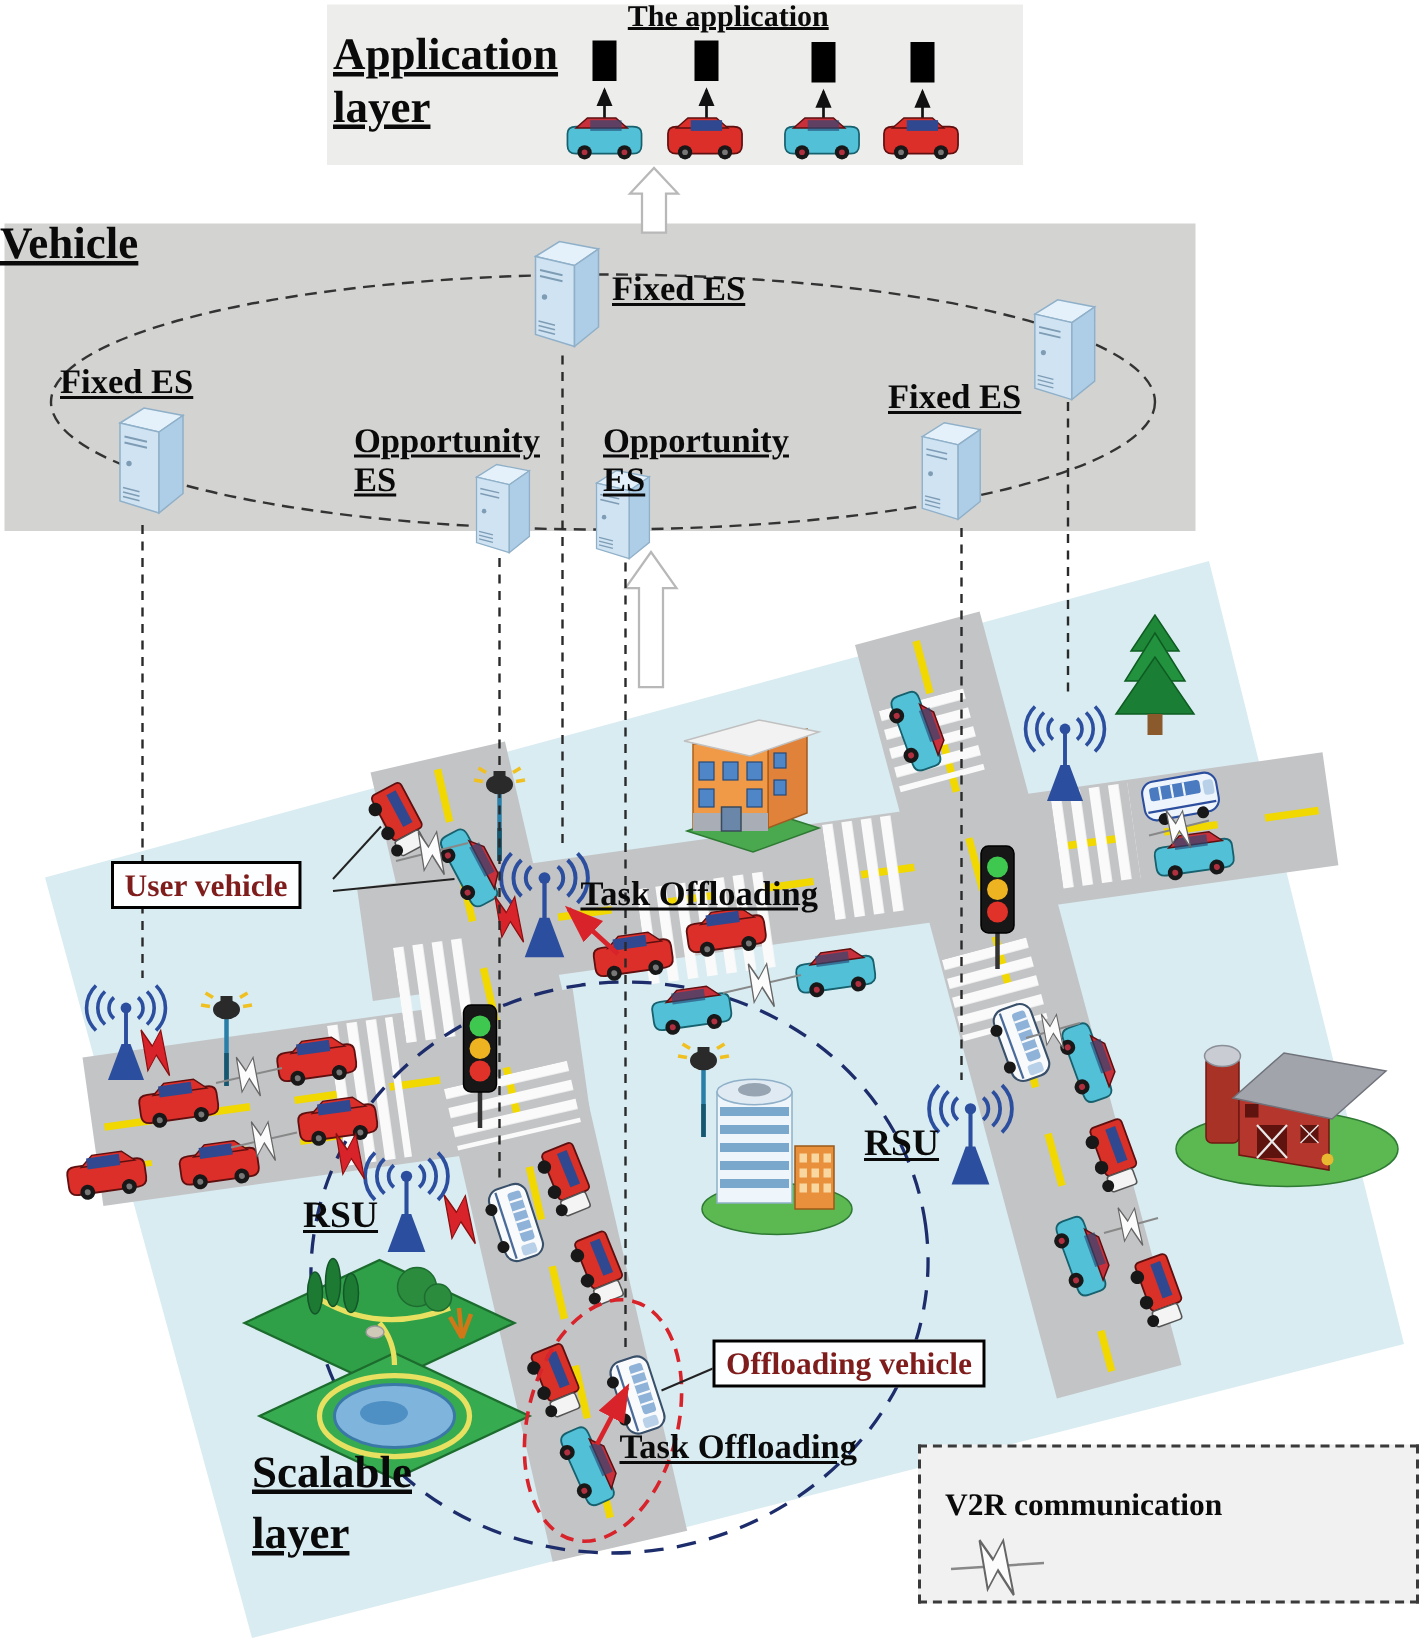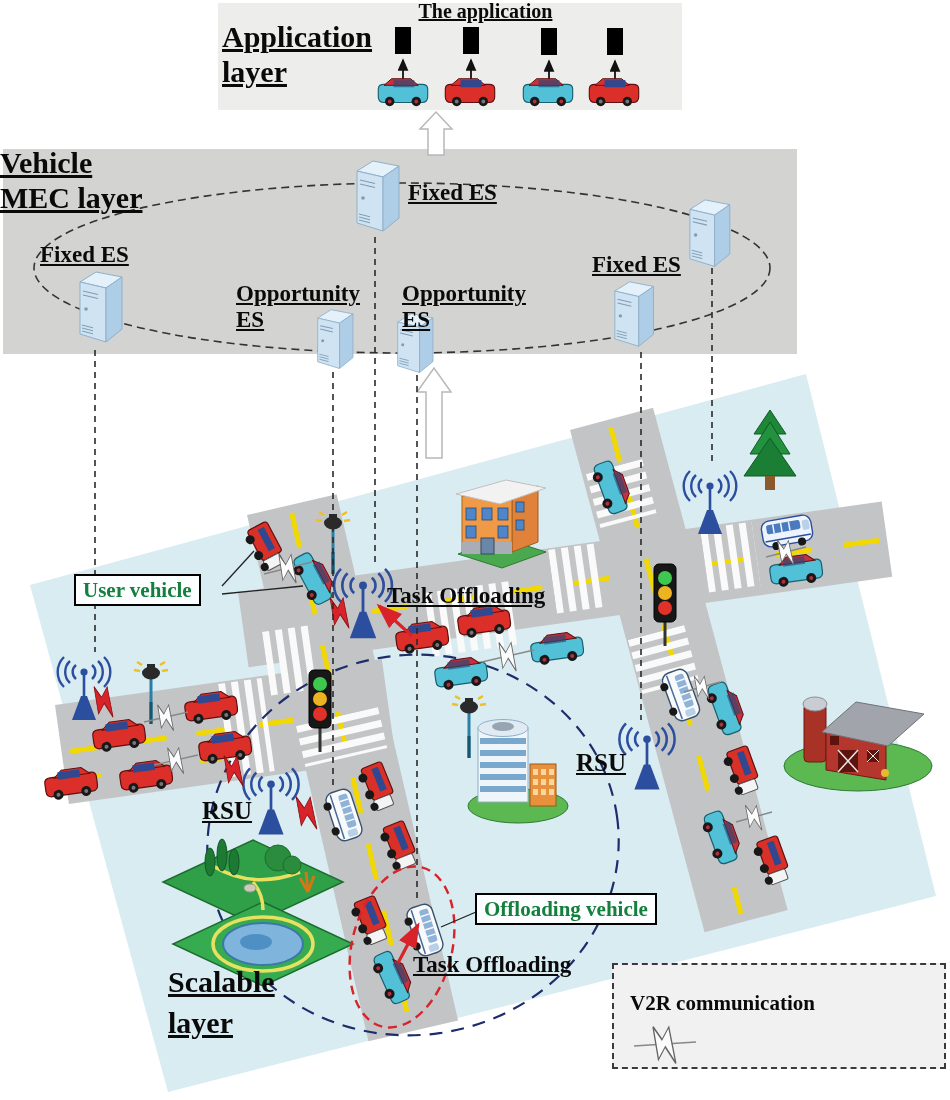--- a/index.html
+++ b/index.html
@@ -1,21 +1,21 @@
 <!DOCTYPE html>
 <html><head>
 <meta charset="utf-8">
 <style>
   html,body{margin:0;padding:0;background:#fff;}
   #stage{position:relative;width:950px;height:1100px;background:#fff;overflow:hidden;
          font-family:"Liberation Serif",serif;}
   #scene{position:absolute;left:0;top:0;}
   .lbl{position:absolute;font-weight:bold;color:#0a0a0a;white-space:nowrap;line-height:1.15;text-decoration:underline;}
   .two{white-space:normal;}
-  .boxlbl{position:absolute;font-weight:bold;color:#15803d;white-space:nowrap;
+  .boxlbl{position:absolute;font-weight:bold;color:#7f1d1d;white-space:nowrap;
           border:2px solid #000;background:#fdfeff;padding:0 7px;line-height:1.35;}
   #legend{position:absolute;left:612px;top:963px;width:334px;height:106px;
           border:2.5px dashed #3a3a3a;background:#f1f1f1;box-sizing:border-box;}
   .legrow{position:absolute;left:16px;height:40px;display:flex;align-items:center;gap:18px;flex-direction:column;}
   .legtxt{font-weight:bold;font-size:21px;color:#0a0a0a;white-space:nowrap;}
 </style>
 </head>
 <body>
 
 <div id="stage">
@@ -402,21 +402,20 @@
 
 <div class="lbl" style="left:383px;top:0;width:205px;text-align:center;font-size:20px;">The application</div>
 
 <div class="lbl two" style="left:222px;top:20px;width:168px;font-size:30px;">
   <span style="display:block">Application</span>
   <span style="display:block">layer</span>
 </div>
 
 <div class="lbl two" style="left:0;top:146px;width:158px;font-size:30px;">
   <span style="display:block">Vehicle</span>
-  <span style="display:block">MEC layer</span>
 </div>
 
 <div class="lbl" style="left:408px;top:180px;font-size:23px;">Fixed ES</div>
 <div class="lbl" style="left:40px;top:242px;font-size:23px;">Fixed ES</div>
 <div class="lbl" style="left:592px;top:252px;font-size:23px;">Fixed ES</div>
 
 <div class="lbl two" style="left:236px;top:281px;width:132px;font-size:23px;">
   <span style="display:block">Opportunity</span>
   <span style="display:block">ES</span>
 </div>

